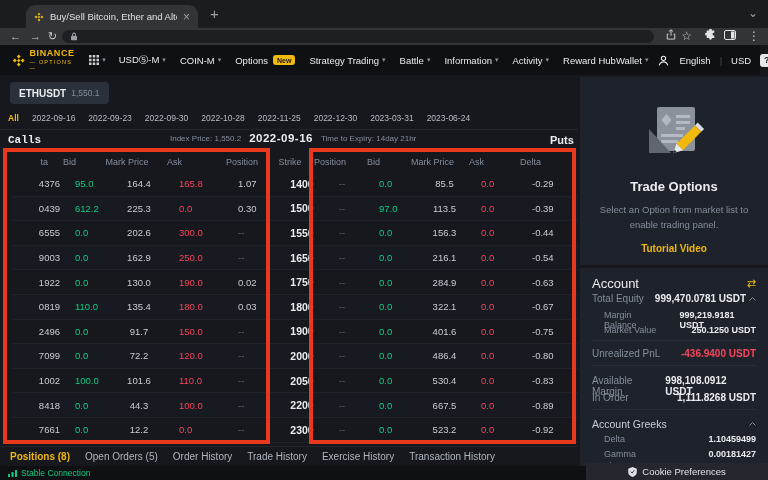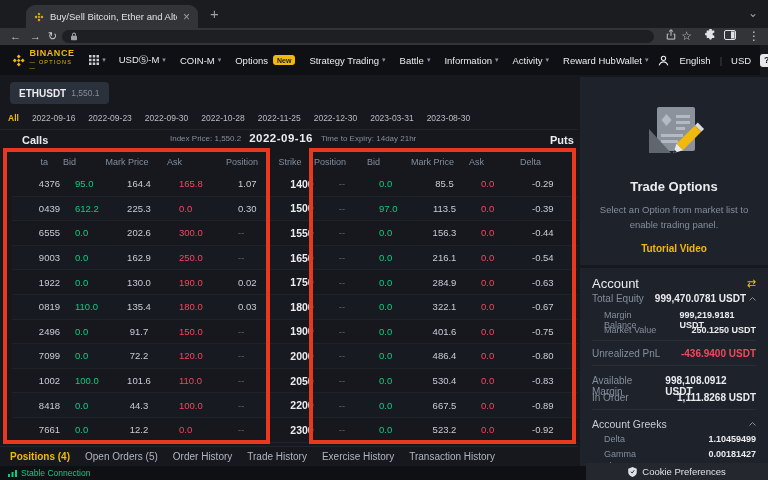--- a/index.html
+++ b/index.html
@@ -43,21 +43,21 @@
   .chip { position:absolute; left:10px; top:82px; height:22px; background:#2b313b; border-radius:4px;
           display:flex; align-items:center; gap:5px; padding:0 9px; cursor:pointer; }
   .chip-symbol { font-size:10px; font-weight:bold; color:#eaecef; }
   .chip-price  { font-size:8.5px; color:#848e9c; }
   .expiry-tabs { position:absolute; left:8px; top:108px; height:20px; display:flex; gap:13px;
                  align-items:center; font-size:8.5px; color:#b7bdc6; }
   .date-tab { cursor:pointer; white-space:nowrap; }
   .date-tab.active { color:#f0b90b; font-weight:bold; }
   .tabs-underline { position:absolute; left:0; top:129px; width:578px; height:1px; background:#22252b; }
   
-  .calls-label { position:absolute; left:22px; top:134px; font-size:11px; font-weight:bold; color:#eaecef; }
+  .calls-label { position:absolute; left:8px; top:134px; font-size:11px; font-weight:bold; color:#eaecef;font-family:Liberation Mono, monospace; }
   .puts-label  { position:absolute; left:550px; top:134px; font-size:11px; font-weight:bold; color:#eaecef; }
   .chain-center{ position:absolute; left:170px; top:132px; display:flex; align-items:center; gap:8px; }
   .idx-price, .tte { font-size:8px; color:#848e9c; }
   .chain-date { font-size:11.5px; font-weight:bold; color:#eaecef; letter-spacing:.5px; }
   
   .chain-header, .trow {
     display:grid;
     grid-template-columns:52px 45px 60px 55px 58px 40px 40px 50px 65px 45px 68px;
     align-items:center;
   }
@@ -257,21 +257,21 @@
 </div>
 <div class="expiry-tabs">
     <div class="date-tab active">All</div>
     <div class="date-tab">2022-09-16</div>
     <div class="date-tab">2022-09-23</div>
     <div class="date-tab">2022-09-30</div>
     <div class="date-tab">2022-10-28</div>
     <div class="date-tab">2022-11-25</div>
     <div class="date-tab">2022-12-30</div>
     <div class="date-tab">2023-03-31</div>
-    <div class="date-tab">2023-08-30</div>
+    <div class="date-tab">2023-06-24</div>
   </div>
 <div class="tabs-underline"></div>
 
 <div class="calls-label">Calls</div>
 <div class="chain-center">
   <span class="idx-price">Index Price: 1,550.2</span>
   <span class="chain-date">2022-09-16</span>
   <span class="tte">Time to Expiry: 14day 21hr</span>
 </div>
 <div class="puts-label">Puts</div>
@@ -511,21 +511,21 @@
     <span class="lbl">Gamma</span>
     <span class="val">0.00181427</span>
   </div>
   <div class="acct-abs sub" style="top:193px">
     <span class="lbl">Theta</span>
     <span class="val">-3.75921448</span>
   </div>
 </div>
 
 <div class="bottom-tabs">
-    <div class="btab-item active">Positions (4)</div>
+    <div class="btab-item active">Positions (8)</div>
     <div class="btab-item">Open Orders (5)</div>
     <div class="btab-item">Order History</div>
     <div class="btab-item">Trade History</div>
     <div class="btab-item">Exercise History</div>
     <div class="btab-item">Transaction History</div>
   </div>
 <div class="statusbar">
   <svg width="9" height="8" viewBox="0 0 9 8">
     <rect x="0" y="5" width="2" height="3" fill="#0ecb81"></rect>
     <rect x="3.5" y="3" width="2" height="5" fill="#0ecb81"></rect>

